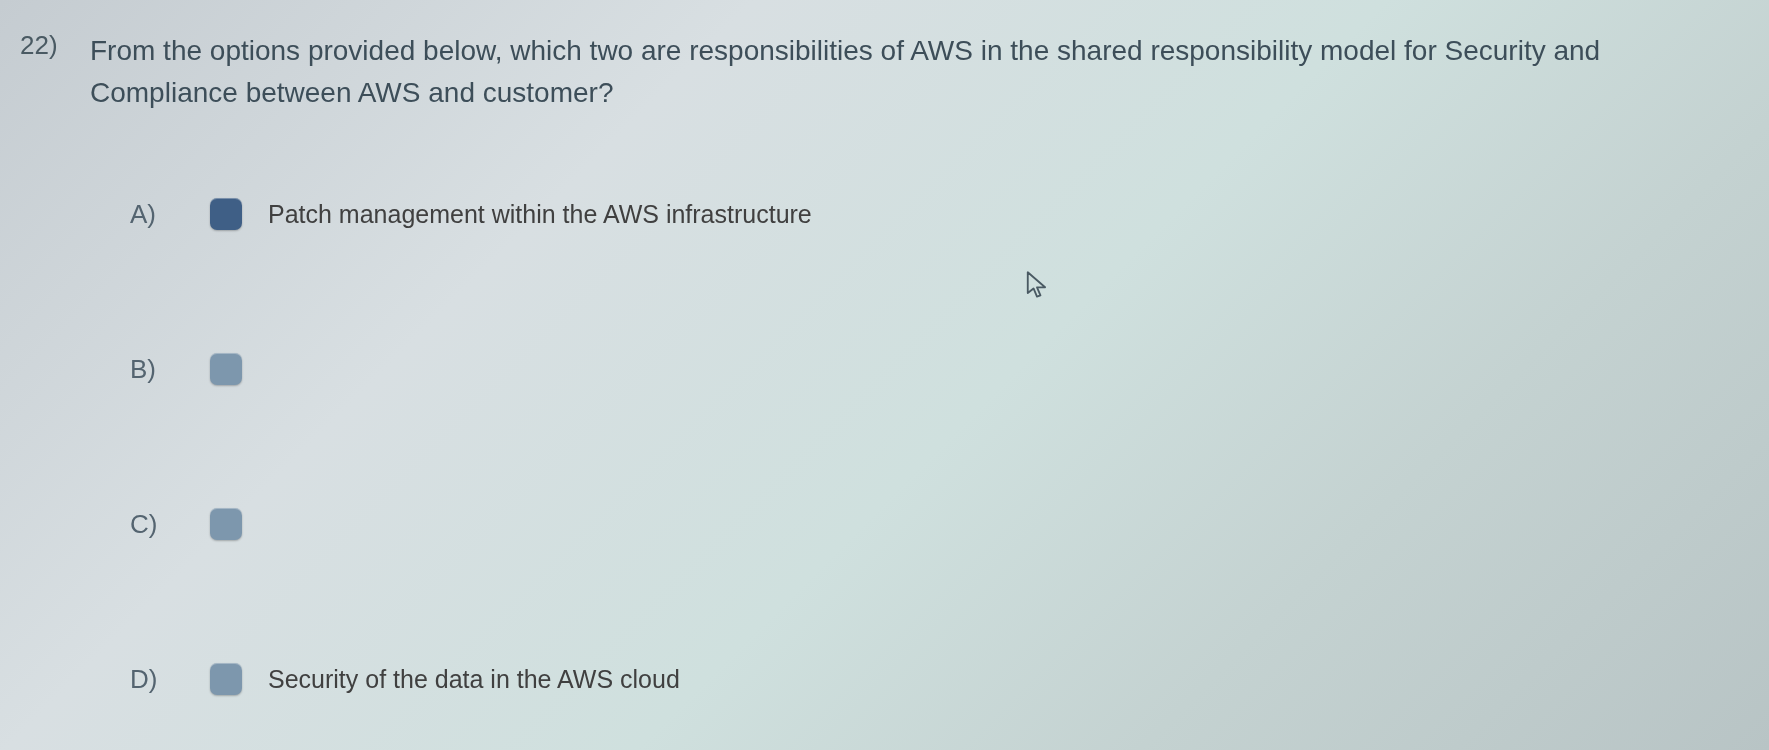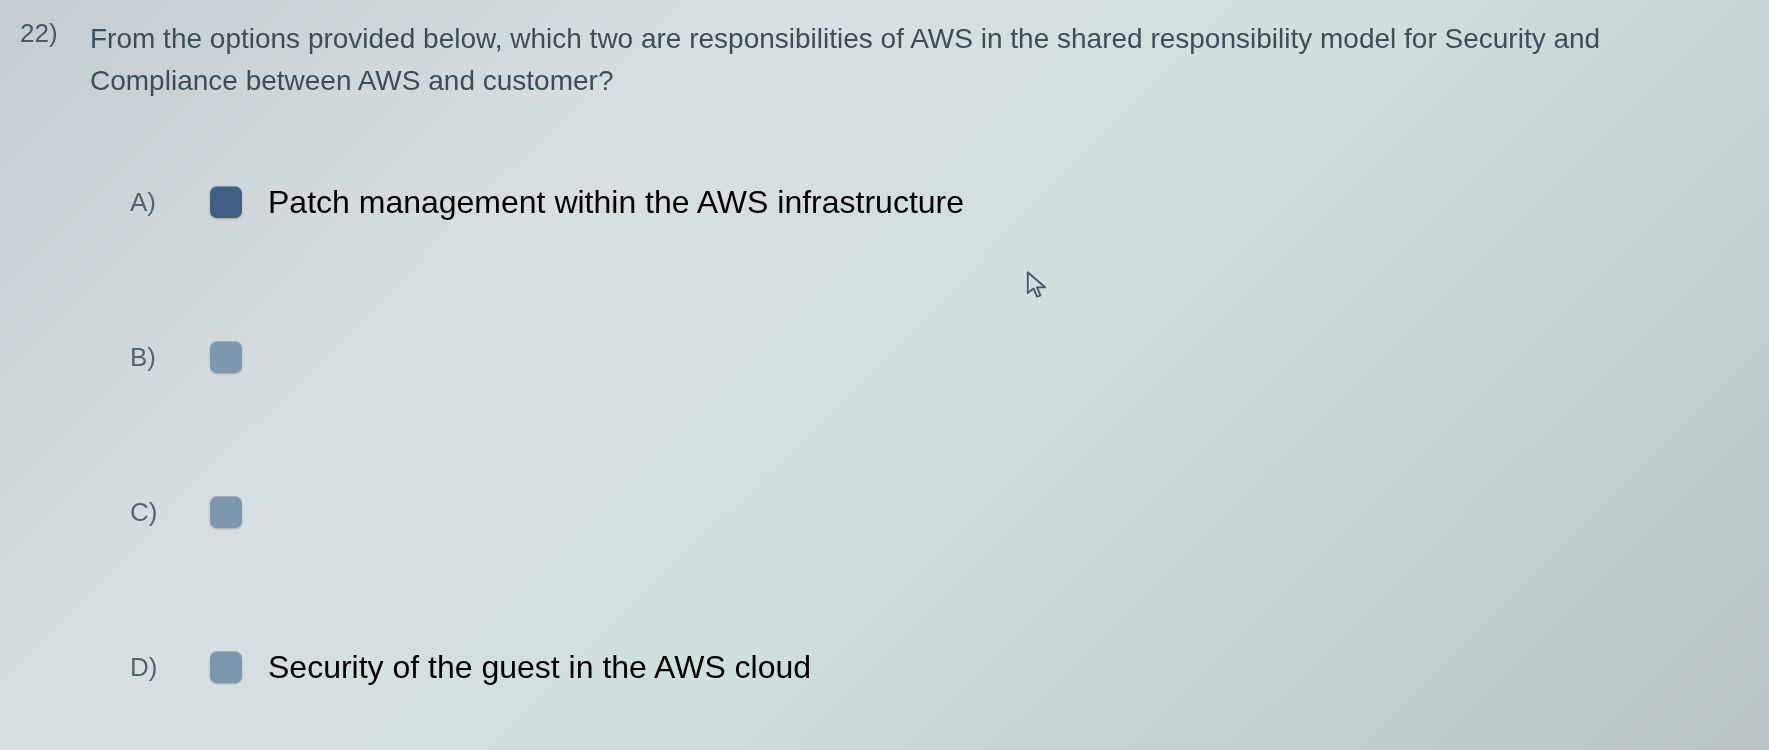--- a/index.html
+++ b/index.html
@@ -5,21 +5,21 @@
   * { box-sizing: border-box; margin: 0; padding: 0; }
   html, body {
     width: 1769px;
     height: 750px;
     font-family: "Segoe UI", Tahoma, Geneva, Verdana, sans-serif;
     background: linear-gradient(135deg, #c5ccd1 0%, #d8dfe2 30%, #cfe0de 55%, #c4d2d1 75%, #b8c4c5 100%);
     color: #3a4a55;
     overflow: hidden;
   }
   .page {
-    padding: 18px 40px 0 20px;
+    padding: 30px 40px 0 20px;
     position: relative;
   }
   .question {
     display: flex;
     align-items: flex-start;
     margin-bottom: 80px;
   }
   .qnum {
     width: 70px;
     font-size: 26px;
@@ -51,22 +51,22 @@
     border-radius: 7px;
     background: #7d97ad;
     margin-right: 26px;
     flex-shrink: 0;
     box-shadow: inset 0 1px 0 rgba(255,255,255,.3), 0 1px 2px rgba(0,0,0,.25);
   }
   .checkbox.selected {
     background: #3f5f86;
   }
   .opt-text {
-    font-size: 32px;
-    color: #000000;
+    font-size: 25px;
+    color: #404040;
   }
   .cursor-icon {
     position: absolute;
     left: 1025px;
     top: 270px;
     width: 24px;
     height: 30px;
     pointer-events: none;
   }
 </style>
@@ -92,20 +92,20 @@
   </div>
 
   <div class="option">
     <div class="opt-letter">C)</div>
     <div class="checkbox"></div>
   </div>
 
   <div class="option">
     <div class="opt-letter">D)</div>
     <div class="checkbox"></div>
-    <div class="opt-text">Security of the guest in the AWS cloud</div>
+    <div class="opt-text">Security of the data in the AWS cloud</div>
   </div>
 
   <svg class="cursor-icon" viewBox="0 0 20 26">
     <path d="M2 2 L2 20 L7 16 L10 23 L13 22 L10 15 L17 15 Z" fill="none" stroke="#4a5a63" stroke-width="1.6" stroke-linejoin="round"></path>
   </svg>
 
 </div>
 
 </body></html>

